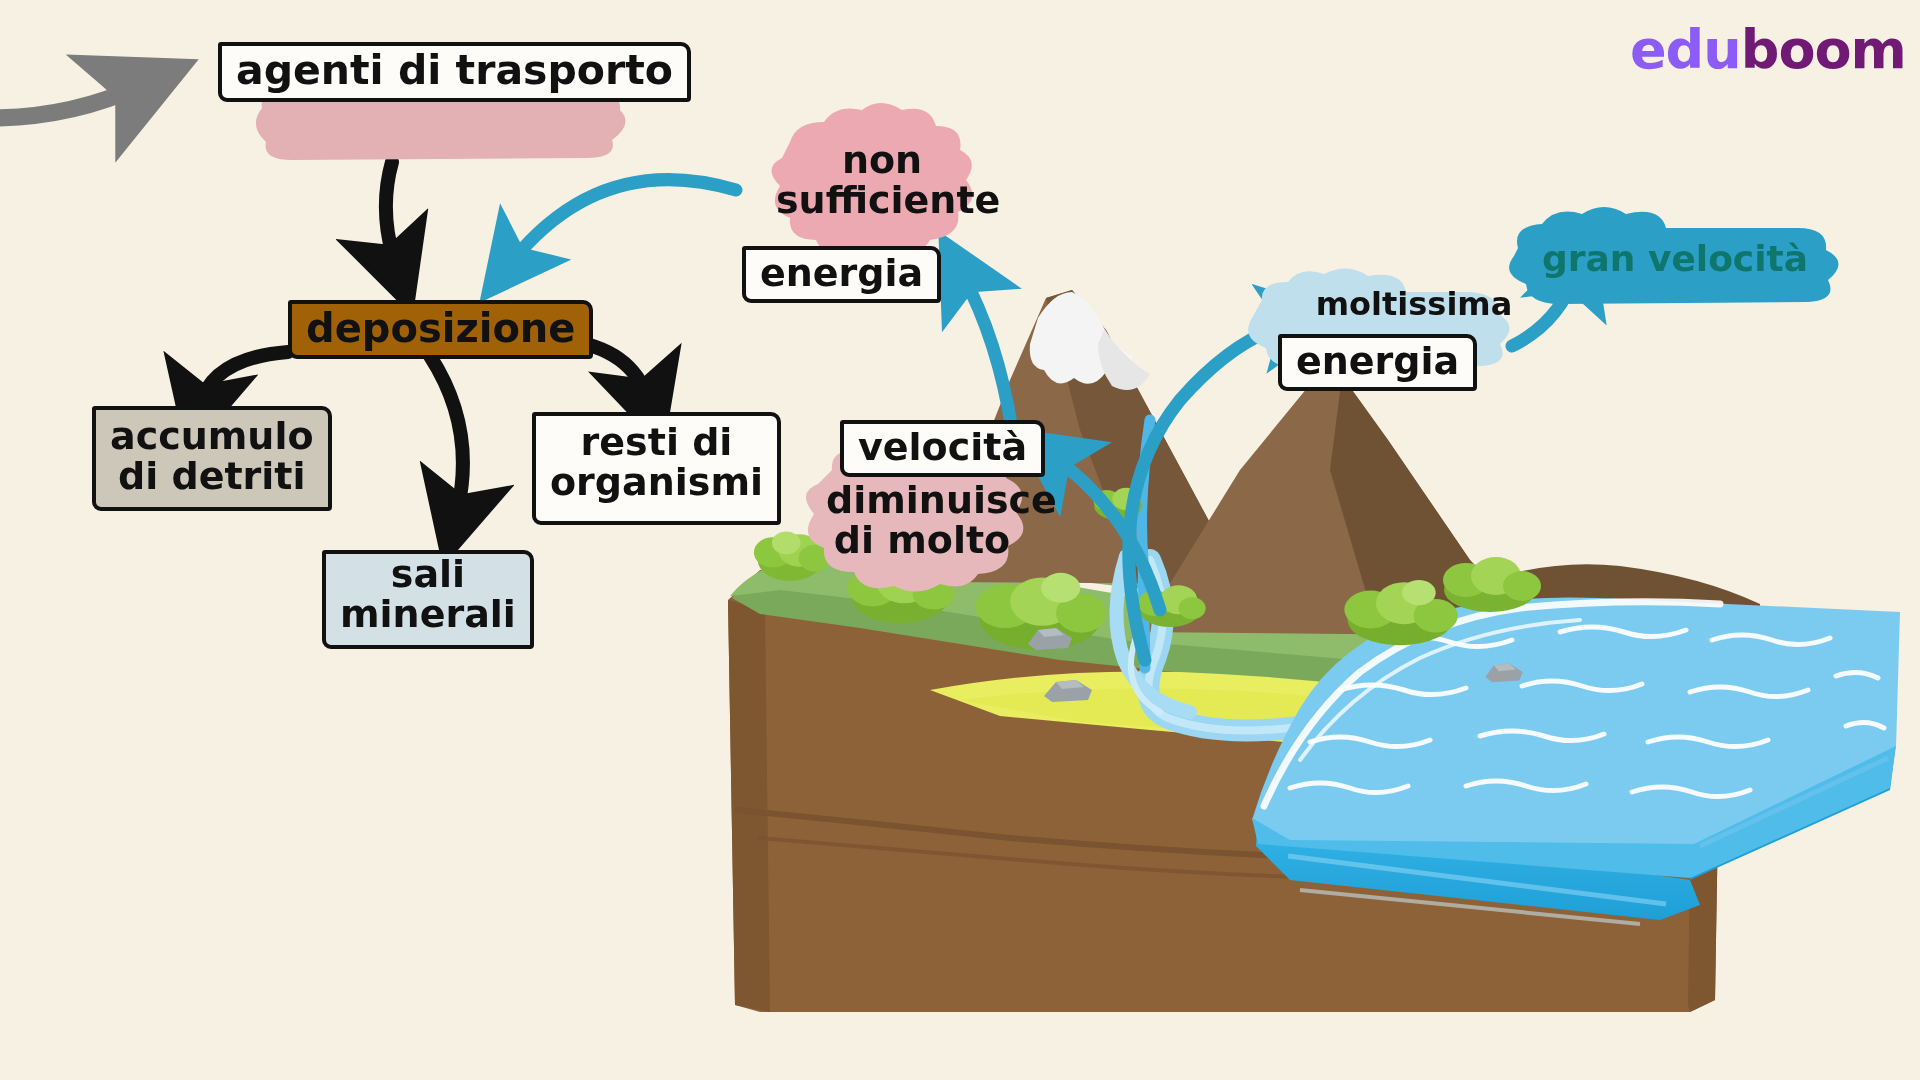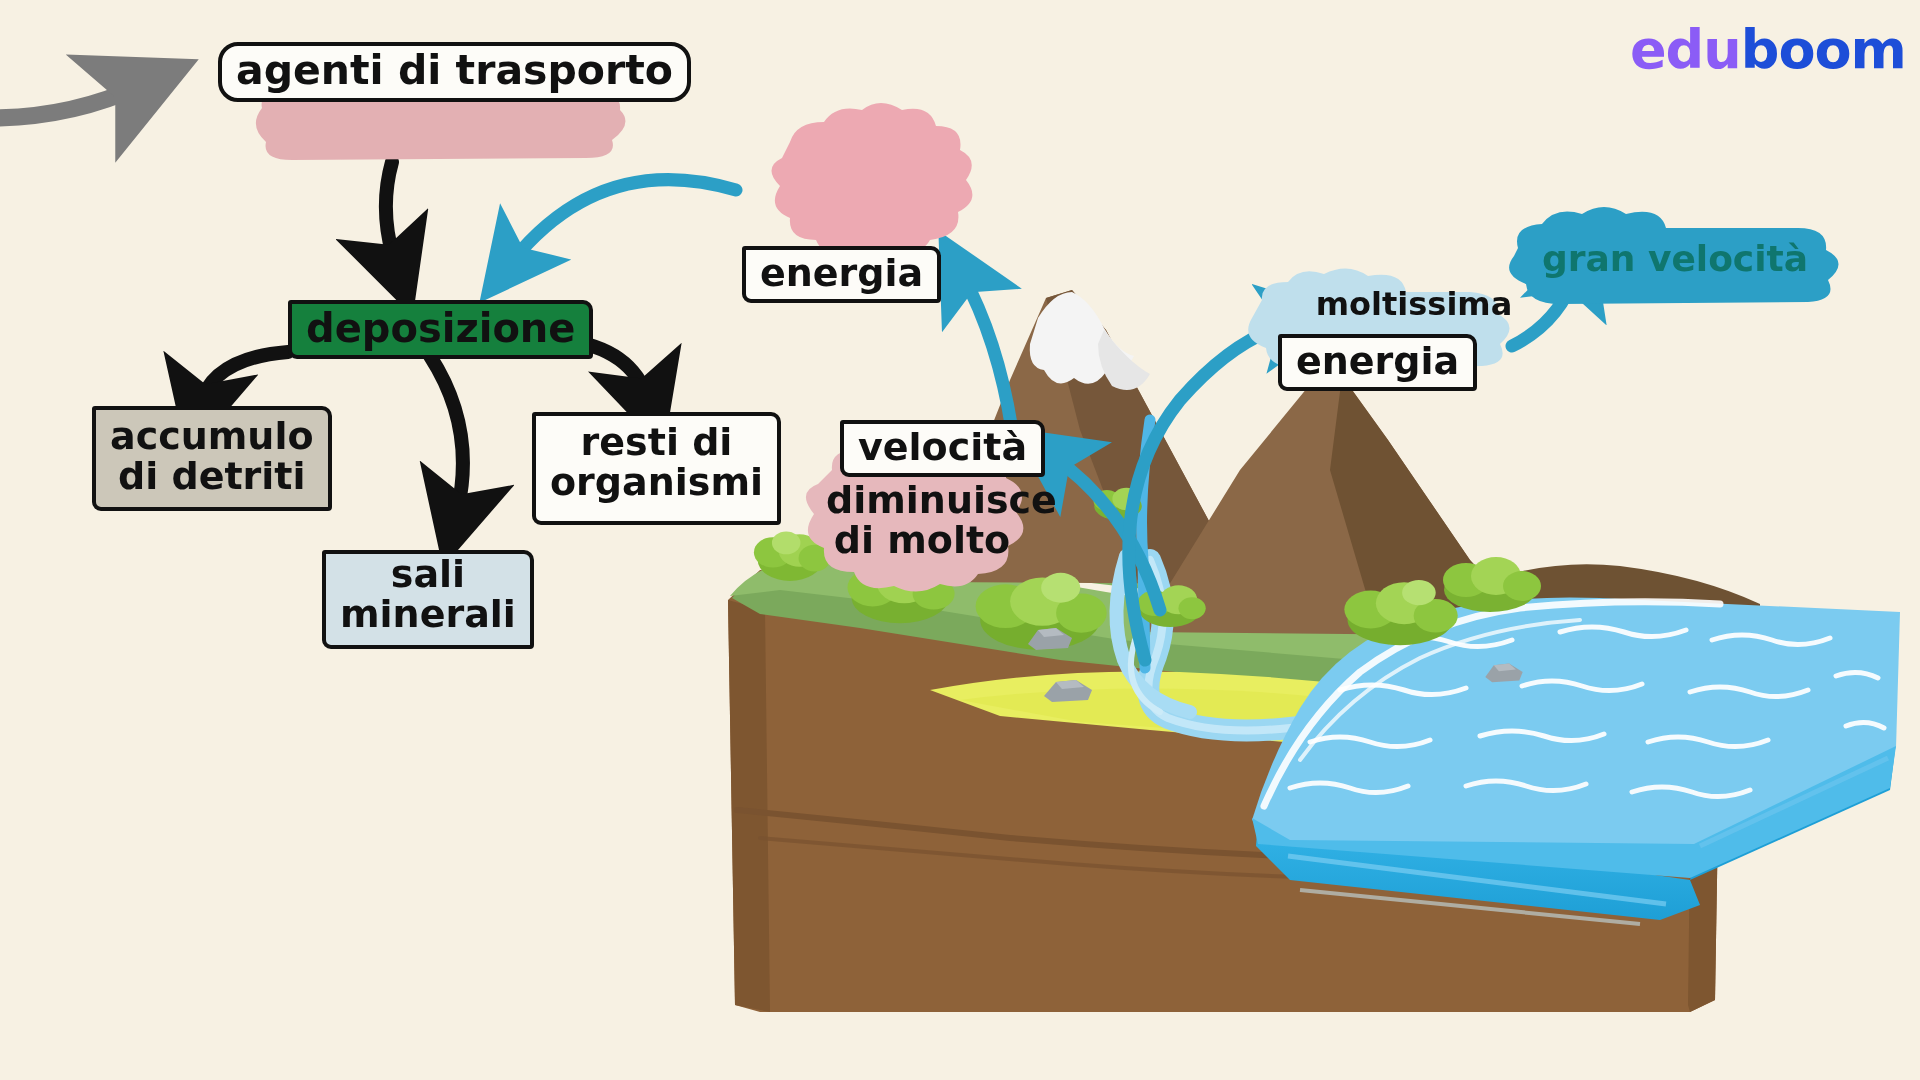--- a/index.html
+++ b/index.html
@@ -15,41 +15,41 @@
   svg.layer{pointer-events:none;}
 
   
   #logo{
     position:absolute;left:1630px;top:18px;
     font-family:"DejaVu Sans", sans-serif;
     font-size:54px;font-weight:bold;letter-spacing:-1px;
     white-space:nowrap;
   }
   #logo .edu{color:#8b5cf6;}
-  #logo .boom{color:#1d4ed8;}
+  #logo .boom{color:#701a75;}
 
   
   .lbl{
     position:absolute;
     font-family:"DejaVu Sans", sans-serif;
     font-weight:bold;
     color:#111;
     line-height:1.06;
     text-align:center;
     white-space:pre;
     z-index:40;
   }
   .boxed{
     background:#FDFCF8;
     border:4px solid #111;
     border-radius:3px 10px 4px 9px;
     padding:3px 14px 6px 14px;
     box-sizing:border-box;
   }
-  .tan{background:#15803d;}
+  .tan{background:#a16207;}
   .greytan{background:#CCC7B9;}
   .bluebox{background:#D3E1E7;}
   .blobtext{
     position:absolute;z-index:35;
     font-family:"DejaVu Sans", sans-serif;
     font-weight:bold;color:#111;text-align:center;
     line-height:1.06;white-space:pre;
   }
   .white-on{color:#0f766e;}
 </style>
@@ -347,34 +347,36 @@
              Q1660,206 1666,228 L1798,228 Q1828,228 1826,250
              Q1850,262 1828,280 Q1838,300 1808,302
              L1560,304 Q1528,304 1526,284
              Q1500,274 1514,256 Z" fill="#2C9FC6"></path>
   </svg>
 
   <div id="logo">
     <span class="edu">edu</span><span class="boom">boom</span>
   </div>
 
-  <div class="lbl boxed" style="left:218px;top:42px;font-size:41px;border-radius:20px;">agenti di trasporto</div>
+  <div class="lbl boxed" style="left:218px;top:42px;font-size:41px;">agenti di trasporto</div>
 
 
   <div class="lbl boxed tan" style="left:288px;top:300px;font-size:40px;">deposizione</div>
 
   <div class="lbl boxed greytan" style="left:92px;top:406px;font-size:38px;padding-top:6px;padding-bottom:10px;">accumulo
 di detriti</div>
 
   <div class="lbl boxed bluebox" style="left:322px;top:550px;font-size:38px;padding-top:0;padding-bottom:10px;">sali
 minerali</div>
 
   <div class="lbl boxed" style="left:532px;top:412px;font-size:38px;padding-top:6px;padding-bottom:18px;">resti di
 organismi</div>
 
+  <div class="blobtext" style="left:776px;top:140px;width:212px;font-size:38px;">non
+sufficiente</div>
 
   <div class="lbl boxed" style="left:742px;top:246px;font-size:38px;">energia</div>
 
   <div class="lbl boxed" style="left:840px;top:420px;font-size:38px;text-align:center;">velocità</div>
 
   <div class="blobtext" style="left:826px;top:480px;width:192px;font-size:38px;">diminuisce
 di molto</div>
 
   <div class="blobtext" style="left:1264px;top:288px;width:236px;font-size:32px;margin-left:32px;">moltissima</div>
 

